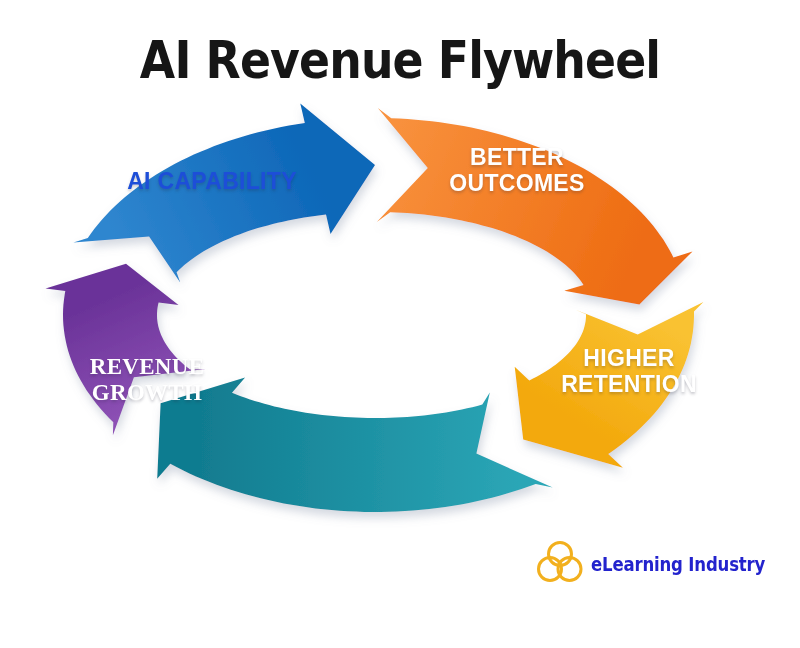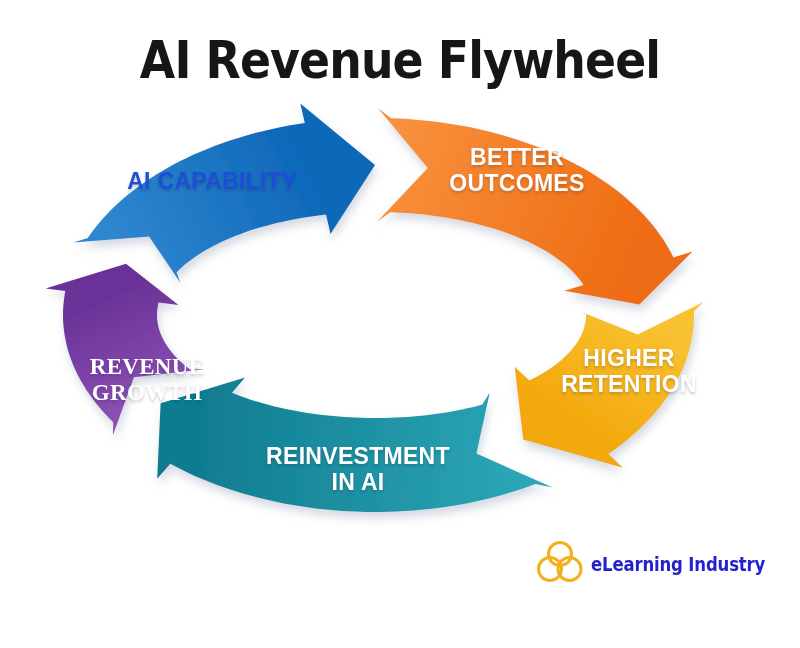--- a/index.html
+++ b/index.html
@@ -73,22 +73,20 @@
       <path d="M703.4,301.9L694.0,311.4L694.0,316.8L693.8,322.1L693.4,327.5L692.8,332.8L691.9,338.1L690.9,343.4L689.6,348.7L688.1,353.9L686.4,359.2L684.5,364.4L682.4,369.5L680.1,374.6L677.5,379.7L674.8,384.8L671.8,389.8L668.6,394.7L665.3,399.6L661.7,404.4L658.0,409.2L654.0,413.9L649.9,418.5L645.5,423.1L641.0,427.6L636.3,432.0L631.4,436.3L626.4,440.6L621.1,444.8L615.8,448.8L610.2,452.8L608.3,454.1L622.9,467.8L523.2,439.4L514.7,366.8L529.3,380.5L533.0,378.6L536.6,376.7L540.1,374.8L543.5,372.8L546.8,370.7L549.9,368.7L553.0,366.6L555.9,364.4L558.6,362.3L561.3,360.1L563.8,357.8L566.2,355.6L568.5,353.3L570.6,351.0L572.6,348.6L574.5,346.3L576.2,343.9L577.8,341.5L579.3,339.0L580.6,336.6L581.8,334.1L582.8,331.7L583.7,329.2L584.4,326.7L585.0,324.2L585.5,321.7L585.8,319.2L586.0,316.7L586.0,314.2L575.6,309.7L637.7,334.6Z" fill="url(#g2)" filter="url(#ds)"></path>
       <path d="M552.7,487.6L535.7,483.9L528.6,486.5L521.5,488.9L514.2,491.3L506.9,493.5L499.4,495.7L491.9,497.7L484.3,499.5L476.6,501.3L468.8,502.9L461.0,504.4L453.1,505.7L445.2,507.0L437.2,508.0L429.2,509.0L421.1,509.8L413.0,510.5L404.9,511.1L396.8,511.5L388.6,511.8L380.4,512.0L372.3,512.0L364.1,511.9L356.0,511.6L347.8,511.3L339.7,510.7L331.6,510.1L323.5,509.3L315.5,508.4L307.5,507.3L299.5,506.1L291.6,504.8L283.8,503.4L276.0,501.8L268.3,500.1L260.7,498.3L253.1,496.3L245.6,494.3L238.2,492.1L230.9,489.7L223.7,487.3L216.6,484.7L209.7,482.1L202.8,479.3L196.0,476.4L189.4,473.4L182.9,470.2L176.5,467.0L170.3,463.7L157.2,478.8L160.6,403.2L245.1,377.6L232.0,392.7L236.3,394.5L240.8,396.2L245.3,397.8L250.0,399.4L254.7,400.9L259.5,402.3L264.4,403.7L269.3,405.1L274.3,406.4L279.4,407.6L284.6,408.7L289.8,409.8L295.1,410.8L300.4,411.8L305.8,412.7L311.3,413.5L316.7,414.3L322.3,414.9L327.8,415.6L333.4,416.1L339.0,416.6L344.7,417.0L350.3,417.3L356.0,417.6L361.7,417.8L367.4,417.9L373.1,418.0L378.8,418.0L384.5,417.9L390.2,417.7L395.9,417.5L401.6,417.2L407.2,416.9L412.9,416.4L418.5,415.9L424.0,415.4L429.6,414.7L435.1,414.0L440.6,413.2L446.0,412.4L451.3,411.5L456.7,410.5L461.9,409.5L467.1,408.3L472.3,407.2L477.3,405.9L482.3,404.6L489.8,392.6L476.4,453.6Z" fill="url(#g3)" filter="url(#ds)"></path>
       <path d="M112.9,435.2L113.3,422.3L109.0,417.9L104.8,413.5L100.8,409.0L97.0,404.4L93.4,399.8L90.0,395.1L86.7,390.4L83.7,385.6L80.9,380.8L78.3,375.9L75.8,371.0L73.6,366.0L71.6,361.0L69.8,356.0L68.2,350.9L66.8,345.8L65.7,340.7L64.7,335.6L64.0,330.5L63.4,325.3L63.1,320.2L63.0,315.0L63.1,309.8L63.4,304.7L64.0,299.5L64.7,294.4L65.3,291.0L45.5,288.6L126.0,263.7L178.5,304.9L158.6,302.4L158.0,305.1L157.5,307.8L157.2,310.5L157.0,313.2L157.0,315.9L157.1,318.6L157.4,321.3L157.8,324.0L158.4,326.7L159.1,329.3L160.0,332.0L161.0,334.7L162.2,337.3L163.5,339.9L164.9,342.5L166.5,345.1L168.3,347.7L170.1,350.2L172.2,352.7L174.3,355.2L176.6,357.7L179.1,360.2L181.6,362.6L184.3,364.9L187.2,367.3L190.1,369.6L205.7,369.0L133.9,377.2Z" fill="url(#g4)" filter="url(#ds)"></path>
     </svg>
 
   <div class="seg-label lbl-0" style="color: #1d4ed8; text-align: right;">AI CAPABILITY</div>
   <div class="seg-label lbl-1" style="color: rgb(255, 255, 255);">BETTER
 OUTCOMES</div>
   <div class="seg-label lbl-2" style="color: rgb(255, 255, 255); text-align: center;">HIGHER
 RETENTION</div>
-  <div class="seg-label lbl-3" style="color: rgb(255, 255, 255);">REINVESTMENT
-IN AI</div>
   <div class="seg-label lbl-4" style="color: rgb(255, 255, 255); font-family: Liberation Serif, serif;">REVENUE
 GROWTH</div>
 
   <div class="footer">
     <svg class="logo-svg" width="52" height="52" viewBox="0 0 52 52">
       <circle class="ring" cx="26" cy="16" r="11.5" fill="none" stroke-width="3" stroke="#f2b01e"></circle>
       <circle class="ring" cx="16" cy="31" r="11.5" fill="none" stroke-width="3" stroke="#f2b01e"></circle>
       <circle class="ring" cx="35.5" cy="31" r="11.5" fill="none" stroke-width="3" stroke="#f2b01e"></circle>
     </svg>
     <span class="brand" style="color: rgb(35, 35, 205);">eLearning Industry</span>

